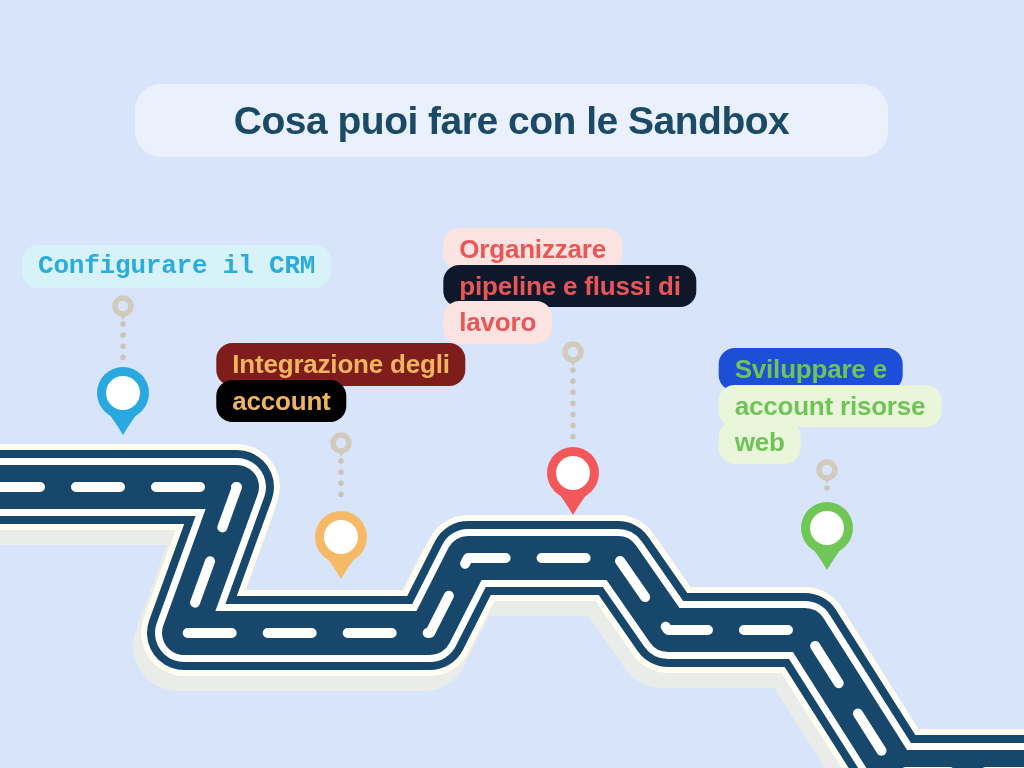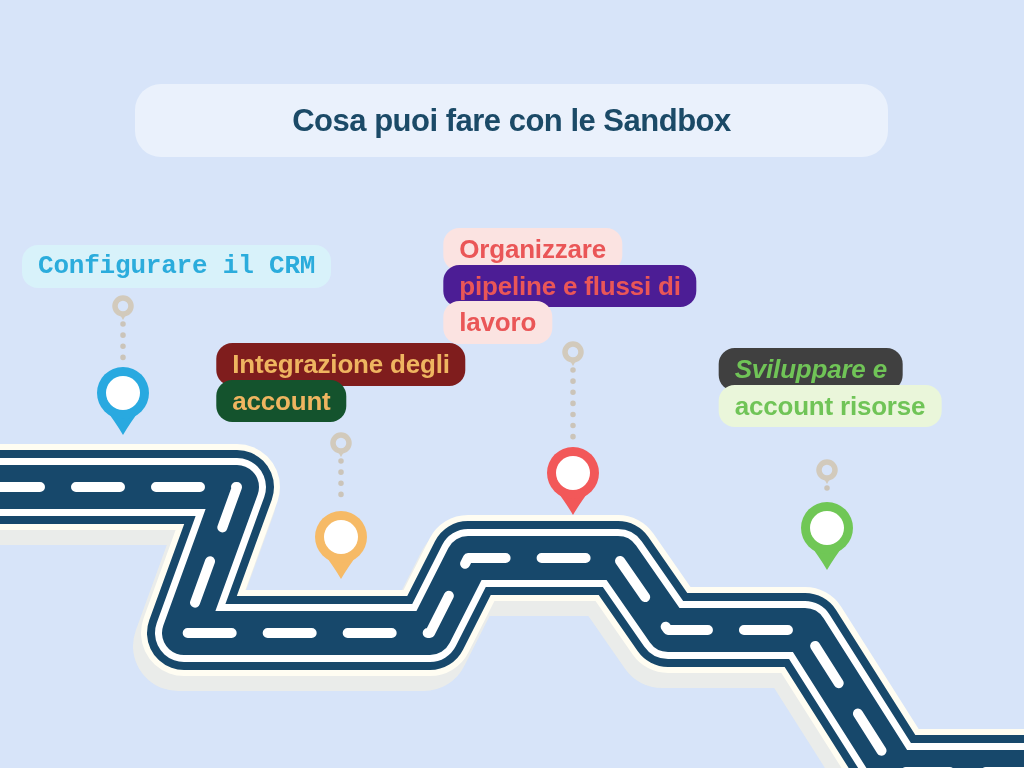--- a/index.html
+++ b/index.html
@@ -11,21 +11,21 @@
   }
   .road{position:absolute;left:0;top:0;}
   .title-card{
     position:absolute;
     left:135px;top:84px;width:753px;height:73px;
     border-radius:26px;
     display:flex;align-items:center;justify-content:center;
   }
   .title-card h1{
     margin:0;
-    font-size:31px;font-weight:700;letter-spacing:-0.5px;
+    font-size:39px;font-weight:700;letter-spacing:-0.5px;
     white-space:nowrap;
   }
   .pill{
     position:absolute;
     display:flex;flex-direction:column;align-items:flex-start;
     transform:translateX(-50%);
   }
   .pill.anchor-left{transform:none;align-items:flex-start;}
   .pill-line{
     font-size:26px;font-weight:700;letter-spacing:-0.2px;
@@ -68,56 +68,57 @@
     <line x1="40" y1="30" x2="40" y2="64" stroke-width="5.5" stroke-linecap="round" stroke-dasharray="0.1 11" stroke="#cbc4b9"></line>
     <g transform="translate(40,99)">
       <path d="M-19 14 Q-7 30 0 42 Q7 30 19 14 Z" fill="#29a9e0"></path>
       <circle r="26" fill="#29a9e0"></circle>
       <circle r="17" fill="#ffffff"></circle>
     </g>
   </svg>
 
   <div class="pill" style="left:341px;top:343px">
     <span class="pill-line" style="background: #7f1d1d; color: rgb(239, 181, 96);">Integrazione degli</span>
-    <span class="pill-line" style="background: #14532d; color: rgb(239, 181, 96);">account</span>
+    <span class="pill-line" style="background: #000000; color: rgb(239, 181, 96);">account</span>
   </div>
   <svg class="connector" style="left:301px;top:431px" width="80" height="156">
     <g>
       <circle cx="40" cy="12" r="8" fill="none" stroke-width="5.5" stroke="#d2cabc"></circle>
       <path d="M36 19 L44 19 L40 26 Z" fill="#d2cabc"></path>
     </g>
     <line x1="40" y1="30" x2="40" y2="71" stroke-width="5.5" stroke-linecap="round" stroke-dasharray="0.1 11" stroke="#cbc4b9"></line>
     <g transform="translate(40,106)">
       <path d="M-19 14 Q-7 30 0 42 Q7 30 19 14 Z" fill="#f6ba66"></path>
       <circle r="26" fill="#f6ba66"></circle>
       <circle r="17" fill="#ffffff"></circle>
     </g>
   </svg>
 
   <div class="pill" style="left:570px;top:228px">
     <span class="pill-line" style="background: rgb(251, 227, 225); color: rgb(234, 86, 87);">Organizzare</span>
-    <span class="pill-line" style="background: #4c1d95; color: rgb(234, 86, 87);">pipeline e flussi di</span>
+    <span class="pill-line" style="background: #0f172a; color: rgb(234, 86, 87);">pipeline e flussi di</span>
     <span class="pill-line" style="background: rgb(251, 227, 225); color: rgb(234, 86, 87);">lavoro</span>
   </div>
   <svg class="connector" style="left:533px;top:340px" width="80" height="184">
     <g>
       <circle cx="40" cy="12" r="8" fill="none" stroke-width="5.5" stroke="#d2cabc"></circle>
       <path d="M36 19 L44 19 L40 26 Z" fill="#d2cabc"></path>
     </g>
     <line x1="40" y1="30" x2="40" y2="97" stroke-width="5.5" stroke-linecap="round" stroke-dasharray="0.1 11" stroke="#cbc4b9"></line>
     <g transform="translate(40,133)">
       <path d="M-19 14 Q-7 30 0 42 Q7 30 19 14 Z" fill="#f25859"></path>
       <circle r="26" fill="#f25859"></circle>
       <circle r="17" fill="#ffffff"></circle>
     </g>
   </svg>
 
   <div class="pill" style="left:830px;top:348px">
-    <span class="pill-line" style="background: #404040; color: rgb(112, 196, 87); font-style: italic;">Sviluppare e</span>
+    <span class="pill-line" style="background: #1d4ed8; color: rgb(112, 196, 87);">Sviluppare e</span>
     <span class="pill-line" style="background: rgb(234, 246, 218); color: rgb(112, 196, 87);">account risorse</span>
+    <span class="pill-line" style="background: rgb(234, 246, 218); color: rgb(112, 196, 87);">web</span>
   </div>
   <svg class="connector" style="left:787px;top:458px" width="80" height="120">
     <g>
       <circle cx="40" cy="12" r="8" fill="none" stroke-width="5.5" stroke="#d2cabc"></circle>
       <path d="M36 19 L44 19 L40 26 Z" fill="#d2cabc"></path>
     </g>
     <line x1="40" y1="30" x2="40" y2="41" stroke-width="5.5" stroke-linecap="round" stroke-dasharray="0.1 11" stroke="#cbc4b9"></line>
     <g transform="translate(40,70)">
       <path d="M-19 14 Q-7 30 0 42 Q7 30 19 14 Z" fill="#70c756"></path>
       <circle r="26" fill="#70c756"></circle>

